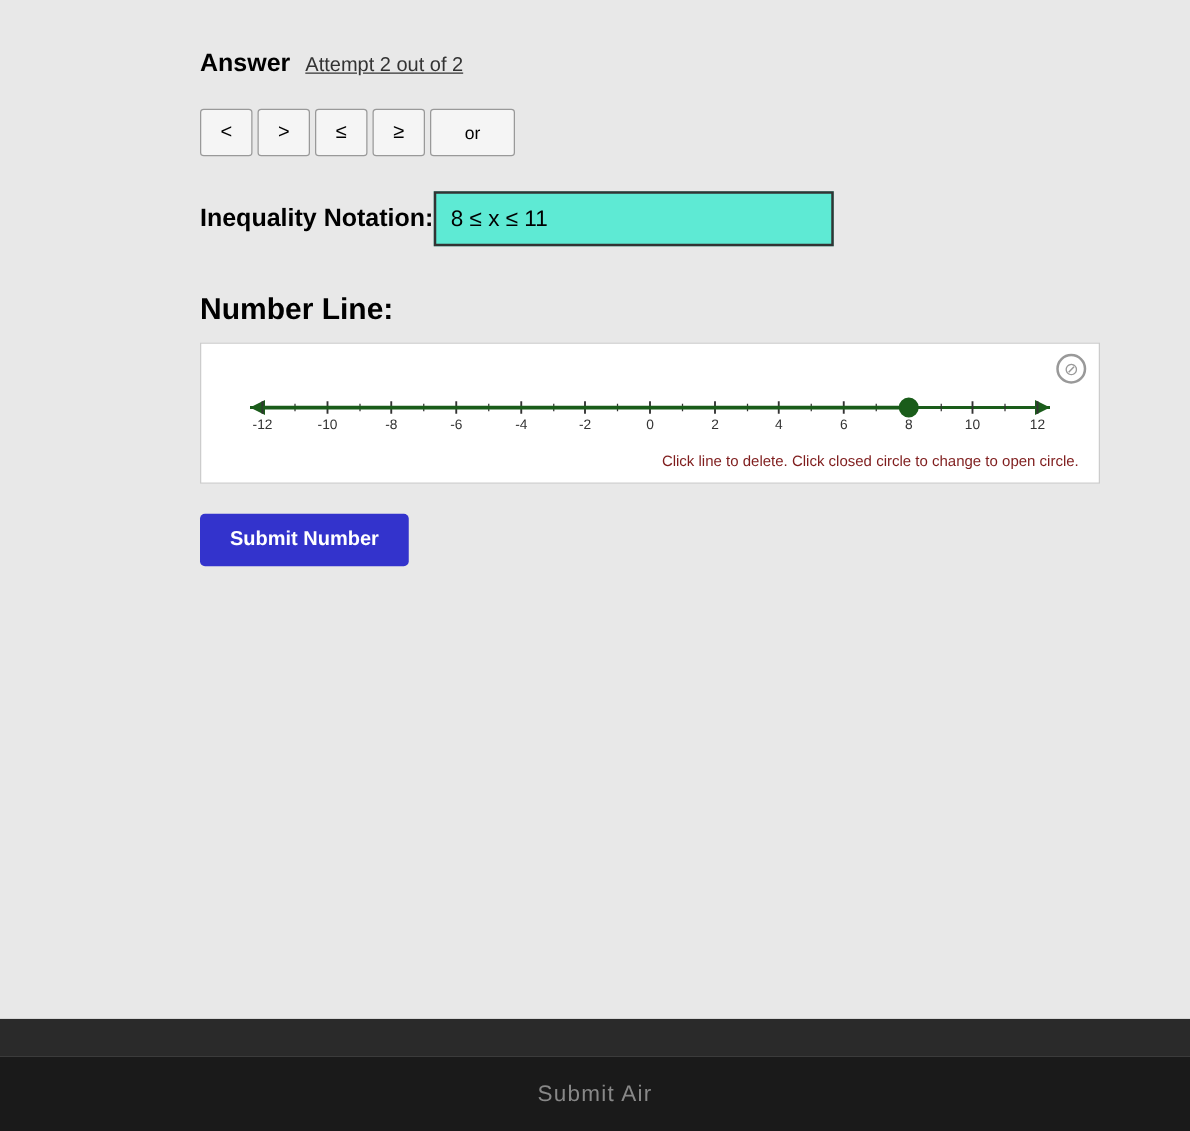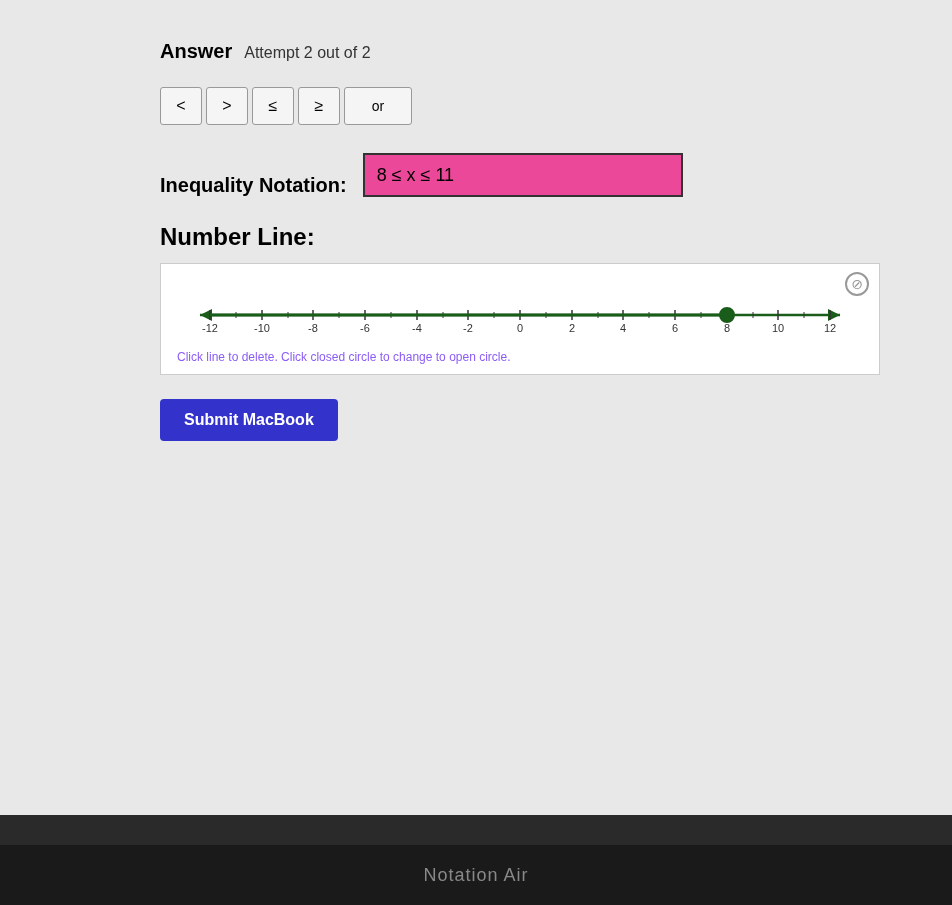--- a/index.html
+++ b/index.html
@@ -30,20 +30,21 @@
 
     .answer-label {
       font-size: 20px;
       font-weight: bold;
       color: #000;
     }
 
     .attempt-text {
       font-size: 16px;
       color: #333;
+      text-decoration: underline;
     }
 
     .symbol-buttons {
       display: flex;
       gap: 4px;
       margin-bottom: 28px;
     }
 
     .sym-btn {
       width: 42px;
@@ -58,35 +59,34 @@
       border-radius: 3px;
     }
 
     .sym-btn-or {
       width: 68px;
       font-size: 14px;
     }
 
     .inequality-row {
       display: flex;
-      align-items: flex-end;
-      gap: 16px;
-      margin-bottom: 26px;
+      align-items: center;
+      margin-bottom: 37px;
     }
 
     .inequality-label {
       font-size: 20px;
       font-weight: bold;
       color: #000;
       white-space: nowrap;
     }
 
     .inequality-input {
       border: 2px solid #333;
-      background: #ec4899;
+      background: #5eead4;
       padding: 6px 12px;
       font-size: 18px;
       width: 320px;
       height: 44px;
       outline: none;
     }
 
     .number-line-section {
       margin-bottom: 24px;
     }
@@ -123,22 +123,22 @@
     }
 
     .number-line-svg-wrapper {
       width: 100%;
       overflow: visible;
       text-align: center;
     }
 
     .number-line-hint {
       font-size: 12px;
-      color: #8b5cf6;
-      text-align: left;
+      color: #7f1d1d;
+      text-align: right;
       margin-top: 6px;
     }
 
     .submit-btn {
       background: #3333cc;
       color: white;
       border: none;
       padding: 12px 24px;
       font-size: 16px;
       font-weight: bold;
@@ -260,20 +260,20 @@
           <line x1="30" y1="35" x2="547" y2="35" stroke="#1a5c1a" stroke-width="3"></line>
 
           <circle cx="547" cy="35" r="7" fill="#1a5c1a" stroke="#1a5c1a" stroke-width="2"></circle>
         </svg>
       </div>
       <div class="number-line-hint">Click line to delete. Click closed circle to change to open circle.</div>
     </div>
   </div>
 
   
-  <button class="submit-btn">Submit MacBook</button>
+  <button class="submit-btn">Submit Number</button>
 </div>
 
 <div class="taskbar"></div>
 
 <div class="bottom-bar">
-  <span class="macbook-label">Notation Air</span>
+  <span class="macbook-label">Submit Air</span>
 </div>
 
 </body></html>

